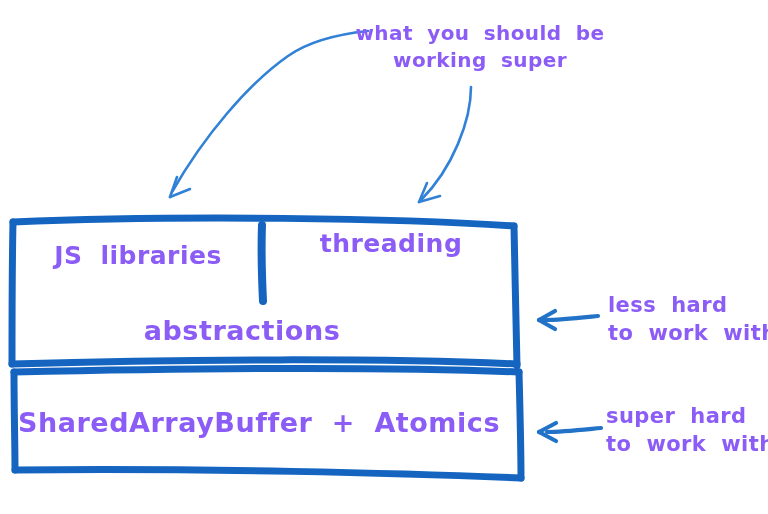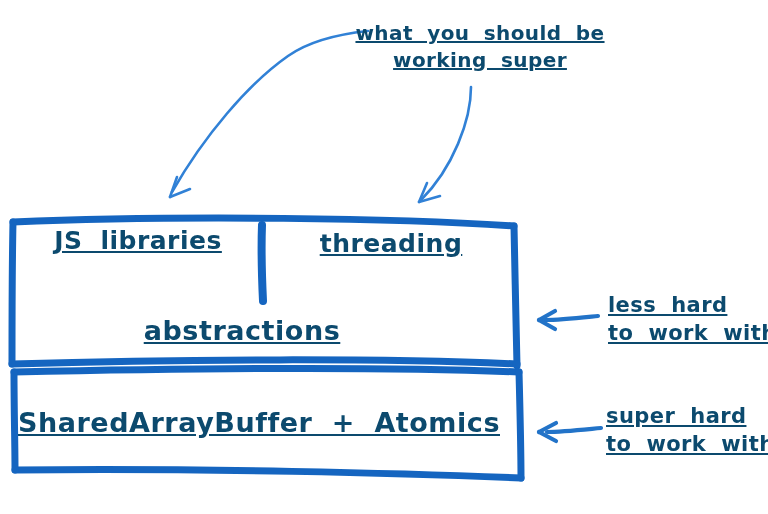--- a/index.html
+++ b/index.html
@@ -15,26 +15,25 @@
     font-family: "DejaVu Sans", "Liberation Sans", sans-serif;
     overflow: hidden;
   }
   #drawing {
     position: absolute;
     left: 0;
     top: 0;
   }
   .label {
     position: absolute;
-    color: #0c4a6e;
+    color: #8b5cf6;
     font-weight: 600;
     word-spacing: 0.35em;
     letter-spacing: 0.02em;
     white-space: nowrap;
-    text-decoration: underline;
   }
   .centered { text-align: center; }
   .note {
     font-size: 20px;
     line-height: 1.35;
   }
   .box-label {
     font-size: 25px;
     line-height: 1.25;
   }
@@ -92,21 +91,21 @@
       </g>
 
     </g>
   </svg>
 
   <div class="label note centered" style="left:330px; top:20px; width:300px;">
     <div>what you should be</div>
     <div>working super</div>
   </div>
 
-  <div class="label box-label centered" style="left:16px; top:225px; width:244px;">JS libraries</div>
+  <div class="label box-label centered" style="left:16px; top:240px; width:244px;">JS libraries</div>
 
   <div class="label box-label centered" style="left:268px; top:228px; width:246px;">
     <div>threading</div>
   </div>
 
   <div class="label box-label centered" style="left:15px; top:314px; width:454px; font-size:27px;">abstractions</div>
 
   <div class="label box-label centered" style="left:18px; top:406px; width:482px; font-size:27px;">SharedArrayBuffer + Atomics</div>
 
   <div class="label side-note" style="left:608px; top:291px;">

